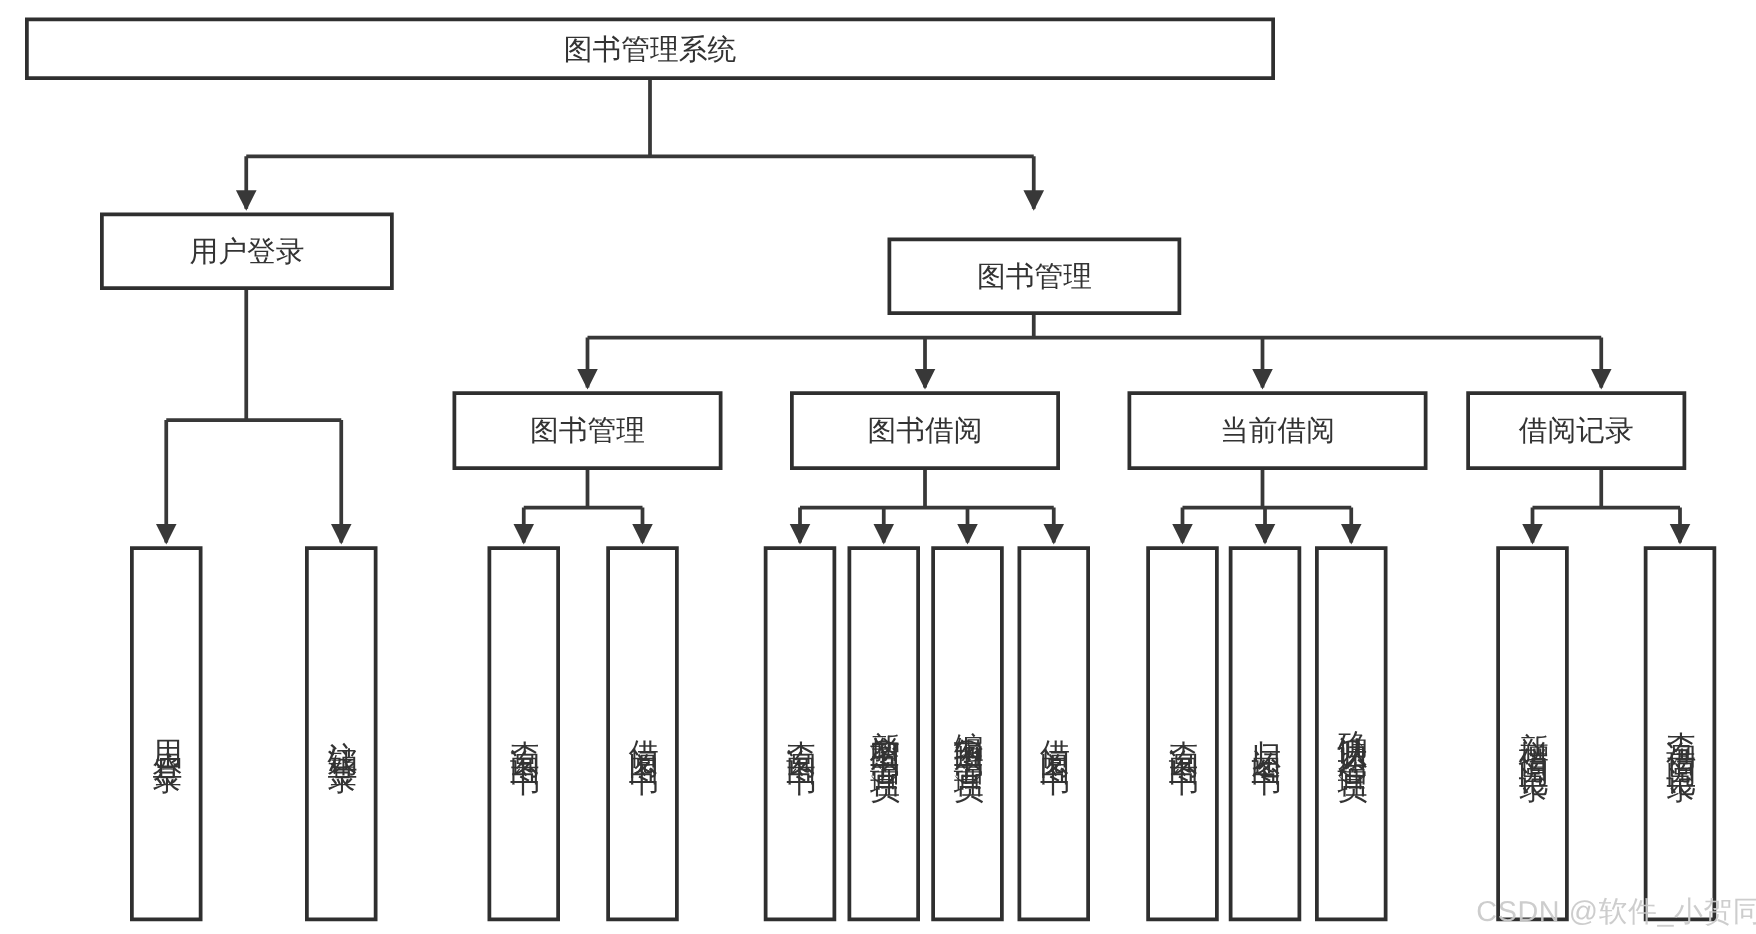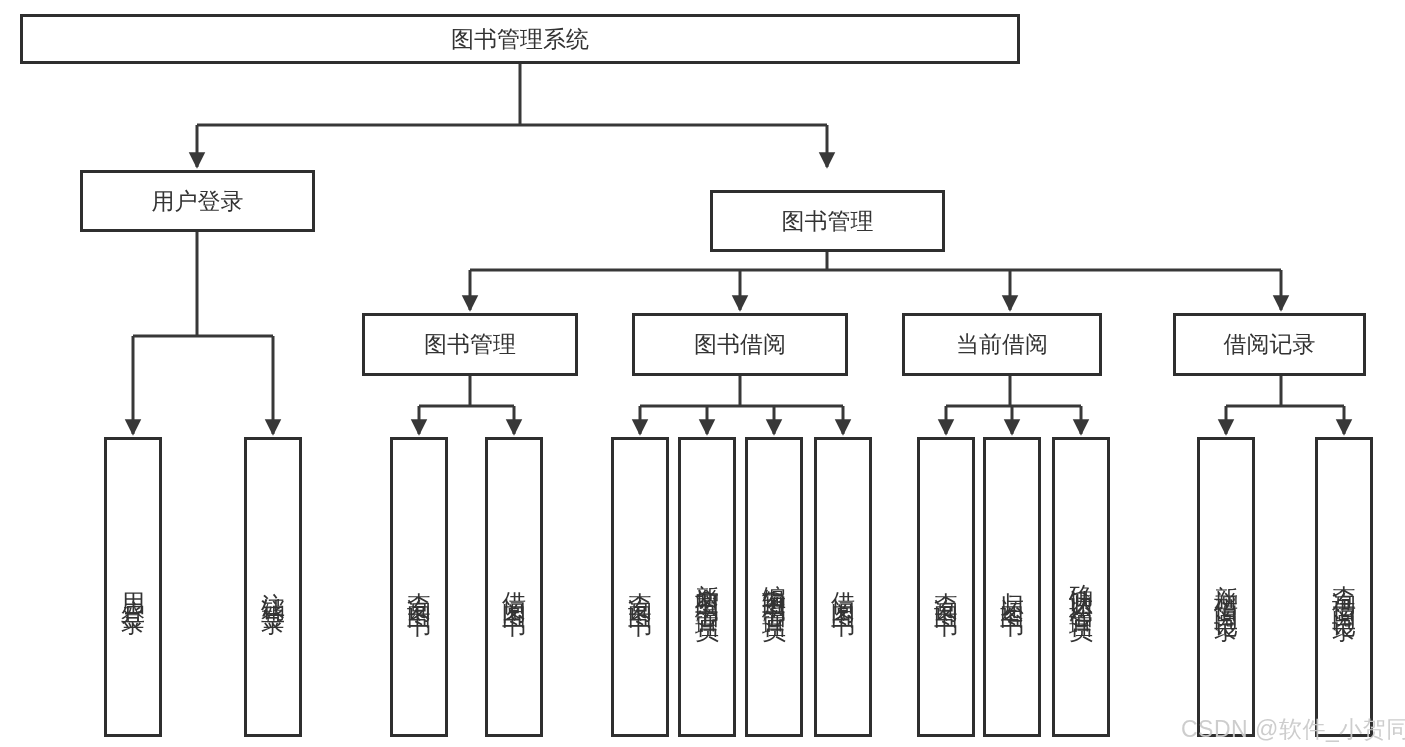--- a/index.html
+++ b/index.html
@@ -86,22 +86,22 @@
     <line class="wire" x1="1344" y1="406" x2="1344" y2="434" marker-end="url(#arr)"></line>
   </svg>
 
   <div class="node" style="left:20px; top:14px; width:1000px; height:50px;">图书管理系统</div>
 
   <div class="node" style="left:80px; top:170px; width:235px; height:62px;">用户登录</div>
   <div class="node" style="left:710px; top:170px; width:235px; height:62px;margin-top:20px;">图书管理</div>
 
   <div class="node" style="left:362px; top:313px; width:216px; height:63px;">图书管理</div>
   <div class="node" style="left:632px; top:313px; width:216px; height:63px;text-align:center;">图书借阅</div>
-  <div class="node" style="left:902px; top:313px; width:200px; height:63px;">当前借阅</div>
-  <div class="node" style="left:1173px; top:313px; width:193px; height:63px;">借阅记录</div>
+  <div class="node" style="left:902px; top:313px; width:240px; height:63px;">当前借阅</div>
+  <div class="node" style="left:1173px; top:313px; width:176px; height:63px;">借阅记录</div>
 
   <div class="node v" style="left:104px; top:437px; width:58px; height:300px;">用户登录</div>
   <div class="node v" style="left:244px; top:437px; width:58px; height:300px;">注销登录</div>
 
   <div class="node v" style="left:390px; top:437px; width:58px; height:300px;">查询图书</div>
   <div class="node v" style="left:485px; top:437px; width:58px; height:300px;">借阅图书</div>
 
   <div class="node v" style="left:611px; top:437px; width:58px; height:300px;">查询图书</div>
   <div class="node v" style="left:678px; top:437px; width:58px; height:300px; letter-spacing:5px;">新增图书（管理员）</div>
   <div class="node v" style="left:745px; top:437px; width:58px; height:300px; letter-spacing:5px;">编辑图书（管理员）</div>

